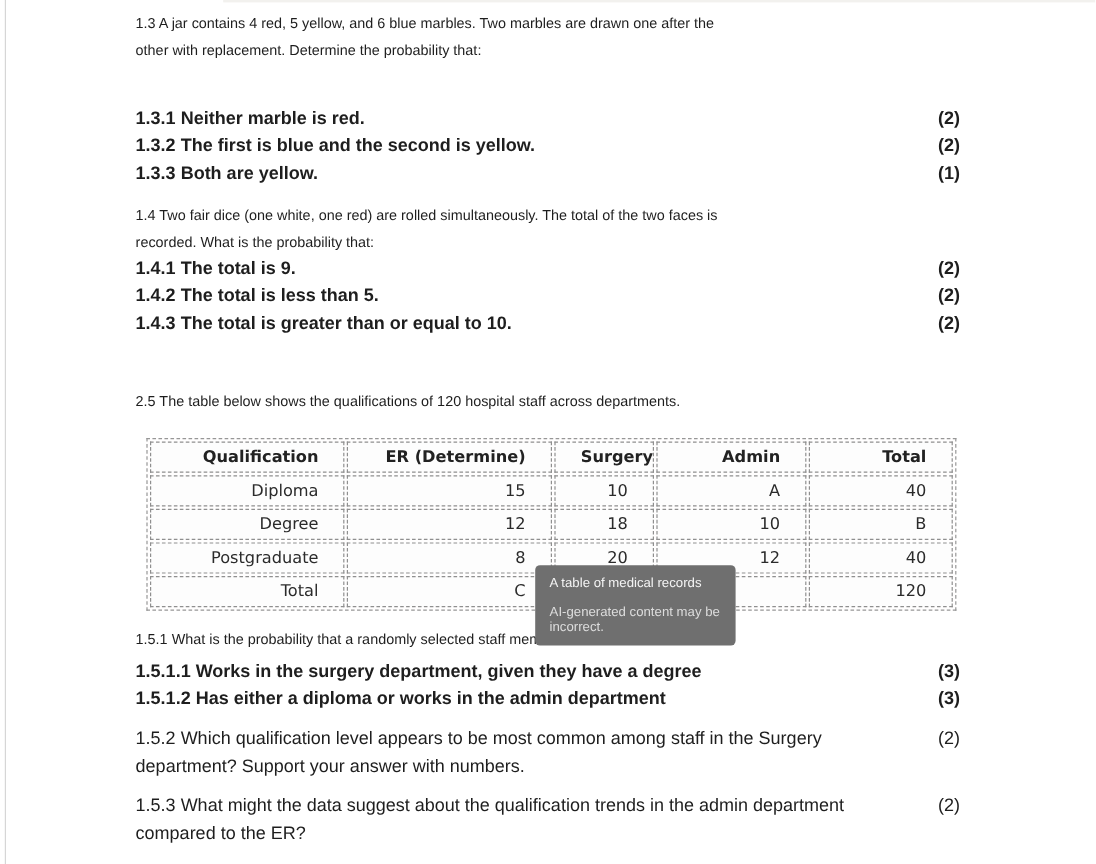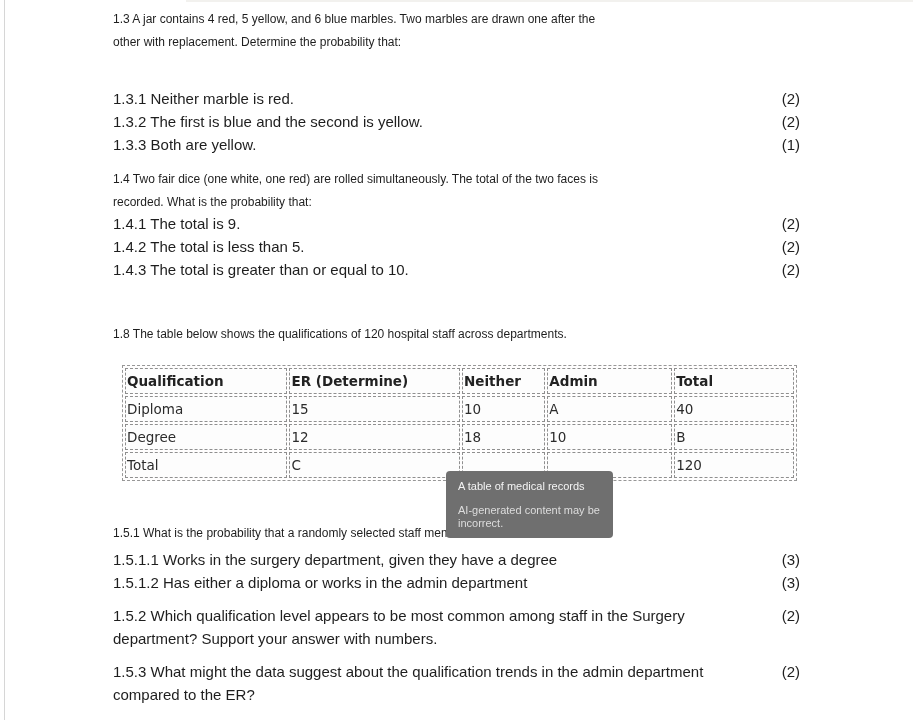--- a/index.html
+++ b/index.html
@@ -4,32 +4,32 @@
 <style>
   html,body{margin:0;padding:0;background:#ffffff;}
   .screen{
     position:relative;width:913px;height:720px;background:#ffffff;overflow:hidden;
     font-family:"Liberation Sans",sans-serif;color:#1e1e1e;
   }
   .left-edge{position:absolute;left:4px;top:0;width:1px;height:720px;background:#d6d6d6;}
   .top-edge{position:absolute;left:186px;top:0;right:0;height:2px;background:#f2f1ee;}
   .abs{position:absolute;left:113px;width:687px;}
   .para{font-size:12px;line-height:23px;}
-  .qrow{display:flex;justify-content:space-between;font-size:15px;line-height:23px;}
+  .qrow{display:flex;justify-content:space-between;font-size:15px;line-height:23px;font-weight:bold;}
   .qblock{display:flex;justify-content:space-between;align-items:flex-start;font-size:15px;line-height:23px;}
   .marks{flex:none;white-space:nowrap;}
   
   table.staff{
     border-collapse:separate;border-spacing:2px;table-layout:fixed;width:675px;
     font-family:"DejaVu Sans","Liberation Sans",sans-serif;font-size:13.5px;color:#2b2b2b;
     border:1px dashed #979797;background:#fffefe;
   }
   table.staff th,table.staff td{
-    border:1px dashed #8f8f8f;height:20px;line-height:20px;padding:2px 1px;
-    text-align:left;font-weight:400;overflow:hidden;white-space:nowrap;background:#fdfdfd;
+    border:1px dashed #8f8f8f;height:20px;line-height:20px;padding:2px 21px;
+    text-align:right;font-weight:400;overflow:hidden;white-space:nowrap;background:#fdfdfd;
   }
   table.staff th{font-weight:700;color:#222222;}
   
   .tooltip{
     position:absolute;left:446px;top:471px;width:167px;height:67px;box-sizing:border-box;
     background:#6f6f6f;border-radius:4px;padding:9px 12px 4px 12px;z-index:6;
     font-size:11px;line-height:13px;color:#f2f2f2;
   }
   .tooltip .tt-title{margin:0 0 11px 0;color:#f4f4f4;}
   .tooltip .tt-disclaimer{margin:0;color:#dddddd;}
@@ -75,53 +75,60 @@
       <span>1.4.2 The total is less than 5.</span>
       <span class="marks">(2)</span>
     </div>
     <div class="qrow">
       <span>1.4.3 The total is greater than or equal to 10.</span>
       <span class="marks">(2)</span>
     </div>
   </div>
 
   <div class="abs para" style="top:323px">
-    <div>1.8 The table below shows the qualifications of 120 hospital staff across departments.</div>
+    <div>2.5 The table below shows the qualifications of 120 hospital staff across departments.</div>
   </div>
 
   <div style="position:absolute;left:122px;top:365px;">
     <table class="staff">
       <colgroup>
         <col style="width:160px">
           <col style="width:168px">
           <col style="width:82px">
           <col style="width:123px">
           <col style="width:118px">
       </colgroup>
       <tbody>
           <tr>
         <th>Qualification</th>
         <th>ER (Determine)</th>
-        <th>Neither</th>
+        <th>Surgery</th>
         <th>Admin</th>
         <th>Total</th>
       </tr>
       <tr>
         <td>Diploma</td>
         <td>15</td>
         <td>10</td>
         <td>A</td>
         <td>40</td>
       </tr>
       <tr>
         <td>Degree</td>
         <td>12</td>
         <td>18</td>
         <td>10</td>
         <td>B</td>
+      </tr>
+      <tr>
+        <td>Postgraduate</td>
+        <td>8</td>
+        <td>20</td>
+        <td>12</td>
+        <td>40</td>
       </tr>
       <tr>
         <td>Total</td>
         <td>C</td>
         <td></td>
         <td></td>
         <td>120</td>
       </tr>
     </tbody>
       </table>

